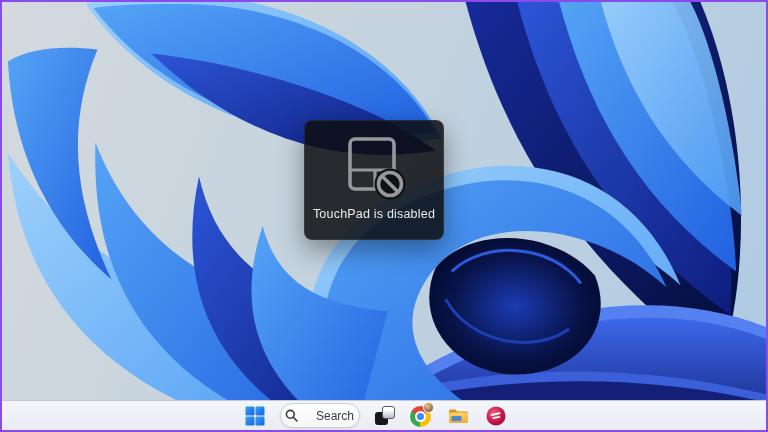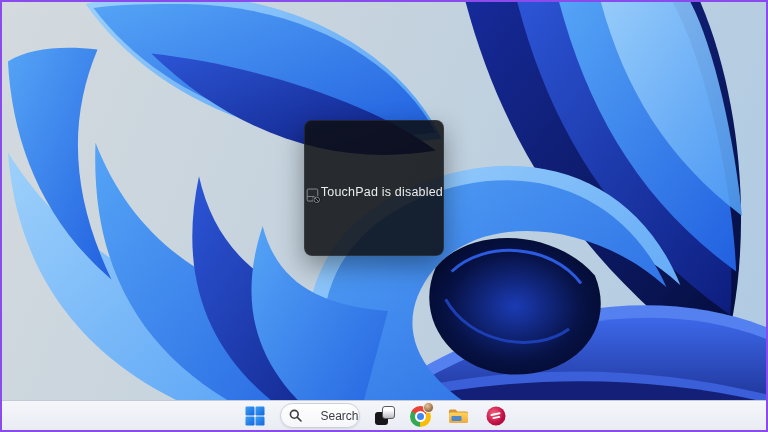--- a/index.html
+++ b/index.html
@@ -7,26 +7,26 @@
 
   .screen {
     position:relative; width:768px; height:432px;
     border:2px solid #8a4bec; overflow:hidden; background:#c7d3dc;
   }
 
   .wallpaper { position:absolute; inset:0; width:100%; height:100%; display:block; }
 
   
   .osd {
-    position:absolute; left:302px; top:118px; width:140px; height:136px;
+    position:absolute; left:302px; top:118px; width:140px; height:120px;
     background:rgba(13,14,17,0.86);
     border:1px solid rgba(255,255,255,0.08);
     border-radius:8px;
     box-shadow:0 10px 26px rgba(0,0,0,0.38);
-    display:flex; align-items:center;
+    display:flex; flex-direction:column; align-items:center;
   }
   .osd-icon { margin-top:15px; }
   .osd-text {
     margin-top:7px; font-size:12.5px; color:#ebebeb; letter-spacing:.2px;
     text-align:center; white-space:nowrap;
   }
 
   
   .taskbar {
     position:absolute; left:0; right:0; bottom:0; height:30px;
@@ -39,21 +39,21 @@
     background:none; border:0; padding:0; height:26px; min-width:24px;
     display:flex; align-items:center; justify-content:center;
     border-radius:5px; cursor:pointer;
   }
 
   
   .search-pill {
     height:25px; width:80px; border-radius:13px;
     background:linear-gradient(180deg,#ffffff,#f5f6f9);
     border:1px solid #ccd0d8;
-    display:flex; align-items:center; justify-content:flex-end; gap:18px;
+    display:flex; align-items:center; justify-content:center; gap:18px;
     box-shadow:0 1px 2px rgba(60,70,90,0.12);
     cursor:pointer;
   }
   .search-label { font-size:12px; color:#3a3d44; }
 
   
   .tv { position:relative; width:20px; height:20px; }
   .tv-back { position:absolute; left:0; bottom:1px; width:13px; height:13px; background:#17171a; border-radius:3px; }
   .tv-front {
     position:absolute; right:0; top:0; width:13px; height:13px; border-radius:3px;

